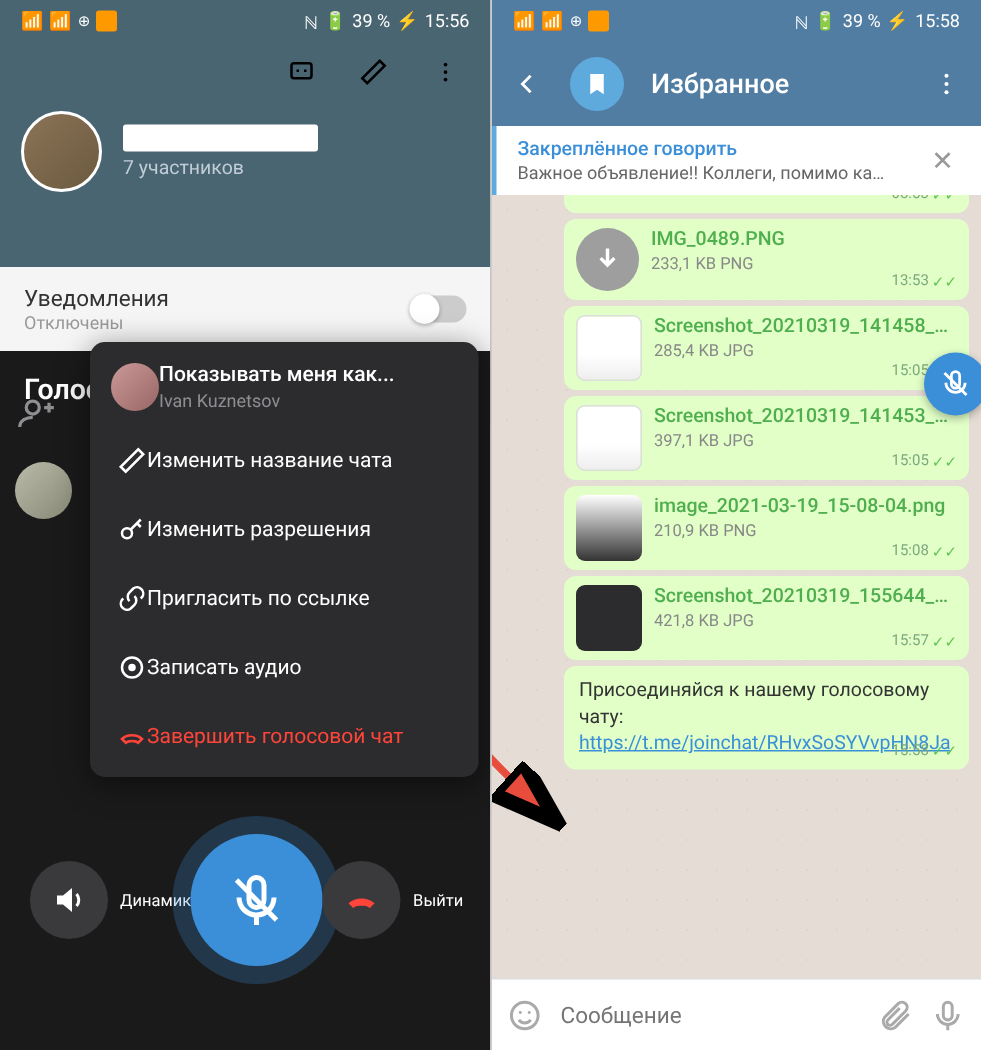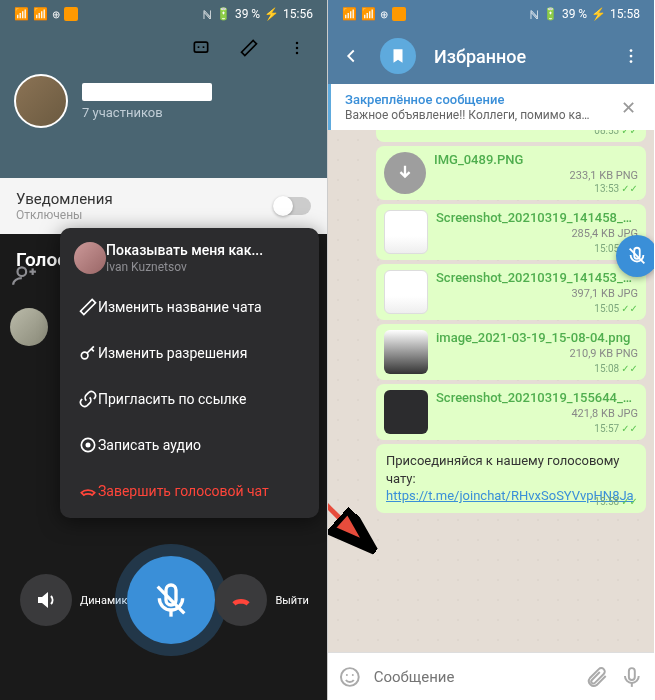--- a/index.html
+++ b/index.html
@@ -80,21 +80,21 @@
 .chat-area { background-image: radial-gradient(circle, rgba(0,0,0,0.03) 1px, transparent 1px); background-size: 20px 20px; background-color: #e5ddd5; padding: 6px 8px; height: 520px; overflow: hidden; position: relative; }
 .msg { background: #e1ffc7; border-radius: 8px; padding: 6px 8px; margin: 4px 0 4px 40px; position: relative; display: flex; gap: 8px; }
 .msg.text-only { display: block; padding: 8px 10px; }
 .msg-thumb { width: 44px; height: 44px; background: #ccc; border-radius: 6px; flex-shrink: 0; position: relative; overflow: hidden; }
 .msg-thumb.dl { background: #9e9e9e; display: flex; align-items: center; justify-content: center; border-radius: 50%; width: 42px; height: 42px; }
 .msg-thumb.sc { background: linear-gradient(#fff 60%, #eee); border: 1px solid #ddd; }
 .msg-thumb.img { background: linear-gradient(#fff, #333); }
 .msg-thumb.dark { background: #2c2c2e; }
 .msg-info { flex: 1; min-width: 0; }
 .msg-name { color: #4fae4e; font-size: 13px; font-weight: 500; white-space: nowrap; overflow: hidden; text-overflow: ellipsis; }
-.msg-meta { color: #888; font-size: 11px; margin-top: 2px; text-align: right; }
+.msg-meta { color: #888; font-size: 11px; margin-top: 2px; }
 .msg-time { position: absolute; bottom: 6px; right: 8px; color: #7da87d; font-size: 10px; display: flex; align-items: flex-start; gap: 2px; }
 .msg-time .checks { color: #5dc452; }
 .msg-body { color: #333; font-size: 13px; line-height: 1.35; }
 .msg-body a { color: #3a8fd8; text-decoration: underline; }
 
 .float-mic { position: absolute; right: -4px; top: 105px; width: 42px; height: 42px; border-radius: 50%; background: #3a8fd8; display: flex; align-items: center; justify-content: center; z-index: 5; box-shadow: 0 2px 6px rgba(0,0,0,0.3); }
 
 .tg-input { position: absolute; bottom: 0; left: 0; right: 0; background: #fff; height: 48px; display: flex; align-items: center; padding: 0 10px; gap: 12px; border-top: 1px solid #ddd; }
 .tg-input svg { width: 24px; height: 24px; }
 .tg-input input { flex: 1; border: none; outline: none; font-size: 15px; color: #999; background: transparent; }
@@ -278,21 +278,21 @@
     <div class="tg-title">Избранное</div>
     <svg viewBox="0 0 24 24" style="color:#fff">
         <circle cx="12" cy="6" r="1.5" class="icon-fill"></circle>
         <circle cx="12" cy="12" r="1.5" class="icon-fill"></circle>
         <circle cx="12" cy="18" r="1.5" class="icon-fill"></circle>
       </svg>
   </div>
 
   <div class="pinned">
     <div class="pinned-text">
-      <div class="pinned-title">Закреплённое сообщение</div>
+      <div class="pinned-title">Закреплённое говорить</div>
       <div class="pinned-sub">Важное объявление!!  Коллеги, помимо кан...</div>
     </div>
     <div class="pinned-close">✕</div>
   </div>
 
   <div class="chat-area">
     <div class="float-mic">
       <svg viewBox="0 0 24 24" style="color:#fff;width:22px;height:22px">
           <rect x="9" y="3" width="6" height="12" rx="3"></rect>
           <path d="M5 11a7 7 0 0 0 14 0"></path>

